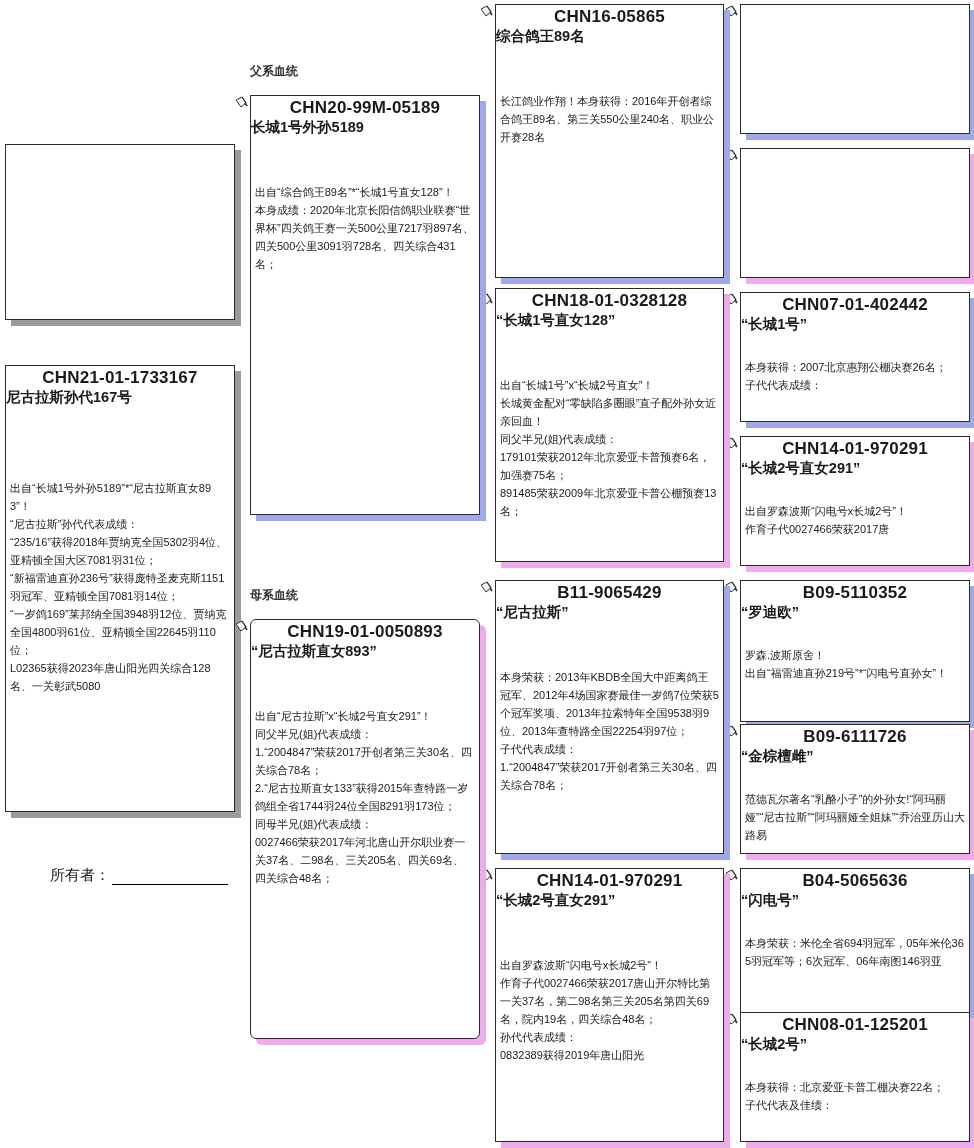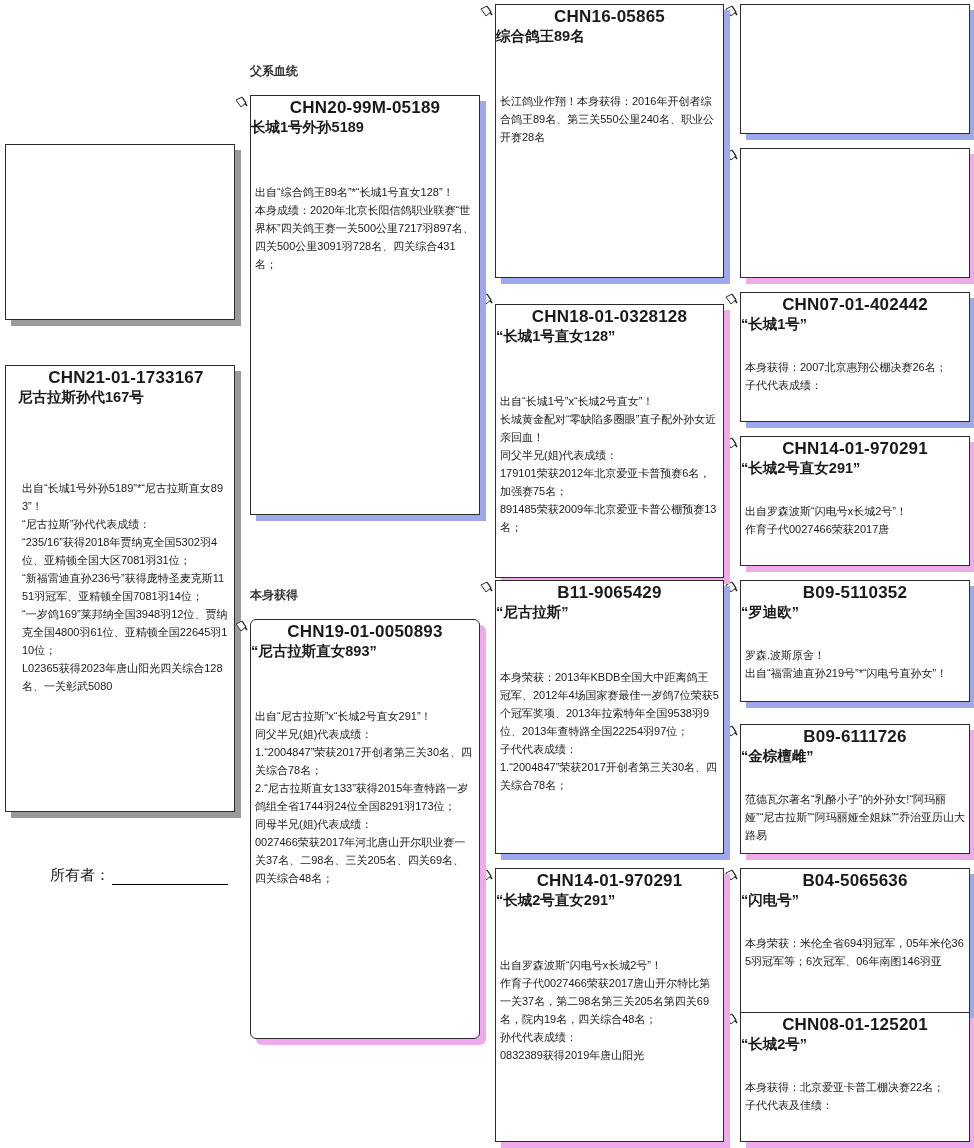--- a/index.html
+++ b/index.html
@@ -15,37 +15,37 @@
   .label { position:absolute; font-size:12px; font-weight:bold; color:#333; }
   .bucket { position:absolute; width:14px; height:14px; }
   .owner { position:absolute; font-size:15px; }
   .owner .line { display:inline-block; width:116px; border-bottom:1px solid #000; vertical-align:bottom; margin-left:2px; height:14px; }
 </style>
 </head>
 <body>
 
 <div class="card shadow-gray" style="left:5px; top:144px; width:230px; height:176px;"></div>
 
-<div class="card shadow-gray" style="left:5px; top:365px; width:230px; height:447px;padding-left:12px;">
+<div class="card shadow-gray" style="left:5px; top:365px; width:230px; height:447px;">
   <div class="ring">CHN21-01-1733167</div>
   <div class="name">尼古拉斯孙代167号</div>
   <div class="desc" style="margin-top:72px;">出自“长城1号外孙5189”*“尼古拉斯直女893”！
 “尼古拉斯”孙代代表成绩：
 “235/16”获得2018年贾纳克全国5302羽4位、亚精顿全国大区7081羽31位；
 “新福雷迪直孙236号”获得庞特圣麦克斯1151羽冠军、亚精顿全国7081羽14位；
 “一岁鸽169”莱邦纳全国3948羽12位、贾纳克全国4800羽61位、亚精顿全国22645羽110位；
 L02365获得2023年唐山阳光四关综合128名、一关彰武5080</div>
 </div>
 
 <div class="owner" style="left:50px; top:866px;">
   <span>所有者：</span><span class="line"></span>
 </div>
 
 <div class="label" style="left:250px; top:63px;">父系血统</div>
-<div class="label" style="left:250px; top:587px;">本身获得</div>
+<div class="label" style="left:250px; top:587px;">母系血统</div>
 
 <svg width="0" height="0" style="position:absolute">
   <defs>
     <symbol id="bucket" viewBox="0 0 14 14">
       <path d="M2 4 L8 1 L12 7 L7 11 Z" fill="#f4f4f4" stroke="#333" stroke-width="1"></path>
       <path d="M8 1 L12 7" stroke="#333" stroke-width="1.2"></path>
       <path d="M11 7 L13 10" stroke="#222" stroke-width="1.5"></path>
     </symbol>
   </defs>
 </svg>
@@ -110,21 +110,21 @@
 同母半兄(姐)代表成绩：
 0027466荣获2017年河北唐山开尔职业赛一关37名、二98名、三关205名、四关69名、四关综合48名；</div>
 </div>
 
 <div class="card shadow-blue" style="left:495px; top:4px; width:229px; height:274px;">
   <div class="ring">CHN16-05865</div>
   <div class="name">综合鸽王89名</div>
   <div class="desc" style="margin-top:46px;">长江鸽业作翔！本身获得：2016年开创者综合鸽王89名、第三关550公里240名、职业公开赛28名</div>
 </div>
 
-<div class="card shadow-pink" style="left:495px; top:304px; width:229px; height:274px;">
+<div class="card shadow-pink" style="left:495px; top:288px; width:229px; height:274px;">
   <div class="ring">CHN18-01-0328128</div>
   <div class="name">“长城1号直女128”</div>
   <div class="desc" style="margin-top:46px;">出自“长城1号”x“长城2号直女”！
 长城黄金配对“零缺陷多圈眼”直子配外孙女近亲回血！
 同父半兄(姐)代表成绩：
 179101荣获2012年北京爱亚卡普预赛6名，加强赛75名；
 891485荣获2009年北京爱亚卡普公棚预赛13名；</div>
 </div>
 
 <div class="card shadow-blue" style="left:495px; top:580px; width:229px; height:274px;">
@@ -163,21 +163,21 @@
 子代代表成绩：</div>
 </div>
 
 <div class="card shadow-pink" style="left:740px; top:436px; width:230px; height:130px;">
   <div class="ring">CHN14-01-970291</div>
   <div class="name">“长城2号直女291”</div>
   <div class="desc" style="margin-top:24px;">出自罗森波斯“闪电号x长城2号”！
 作育子代0027466荣获2017唐</div>
 </div>
 
-<div class="card shadow-blue" style="left:740px; top:580px; width:230px; height:122px;">
+<div class="card shadow-blue" style="left:740px; top:580px; width:230px; height:142px;">
   <div class="ring">B09-5110352</div>
   <div class="name">“罗迪欧”</div>
   <div class="desc" style="margin-top:24px;">罗森.波斯原舍！
 出自“福雷迪直孙219号”*“闪电号直孙女”！</div>
 </div>
 
 <div class="card shadow-pink" style="left:740px; top:724px; width:230px; height:130px;">
   <div class="ring">B09-6111726</div>
   <div class="name">“金棕檀雌”</div>
   <div class="desc" style="margin-top:24px;">范德瓦尔著名“乳酪小子”的外孙女!“阿玛丽娅”“尼古拉斯”“阿玛丽娅全姐妹”“乔治亚历山大路易</div>

